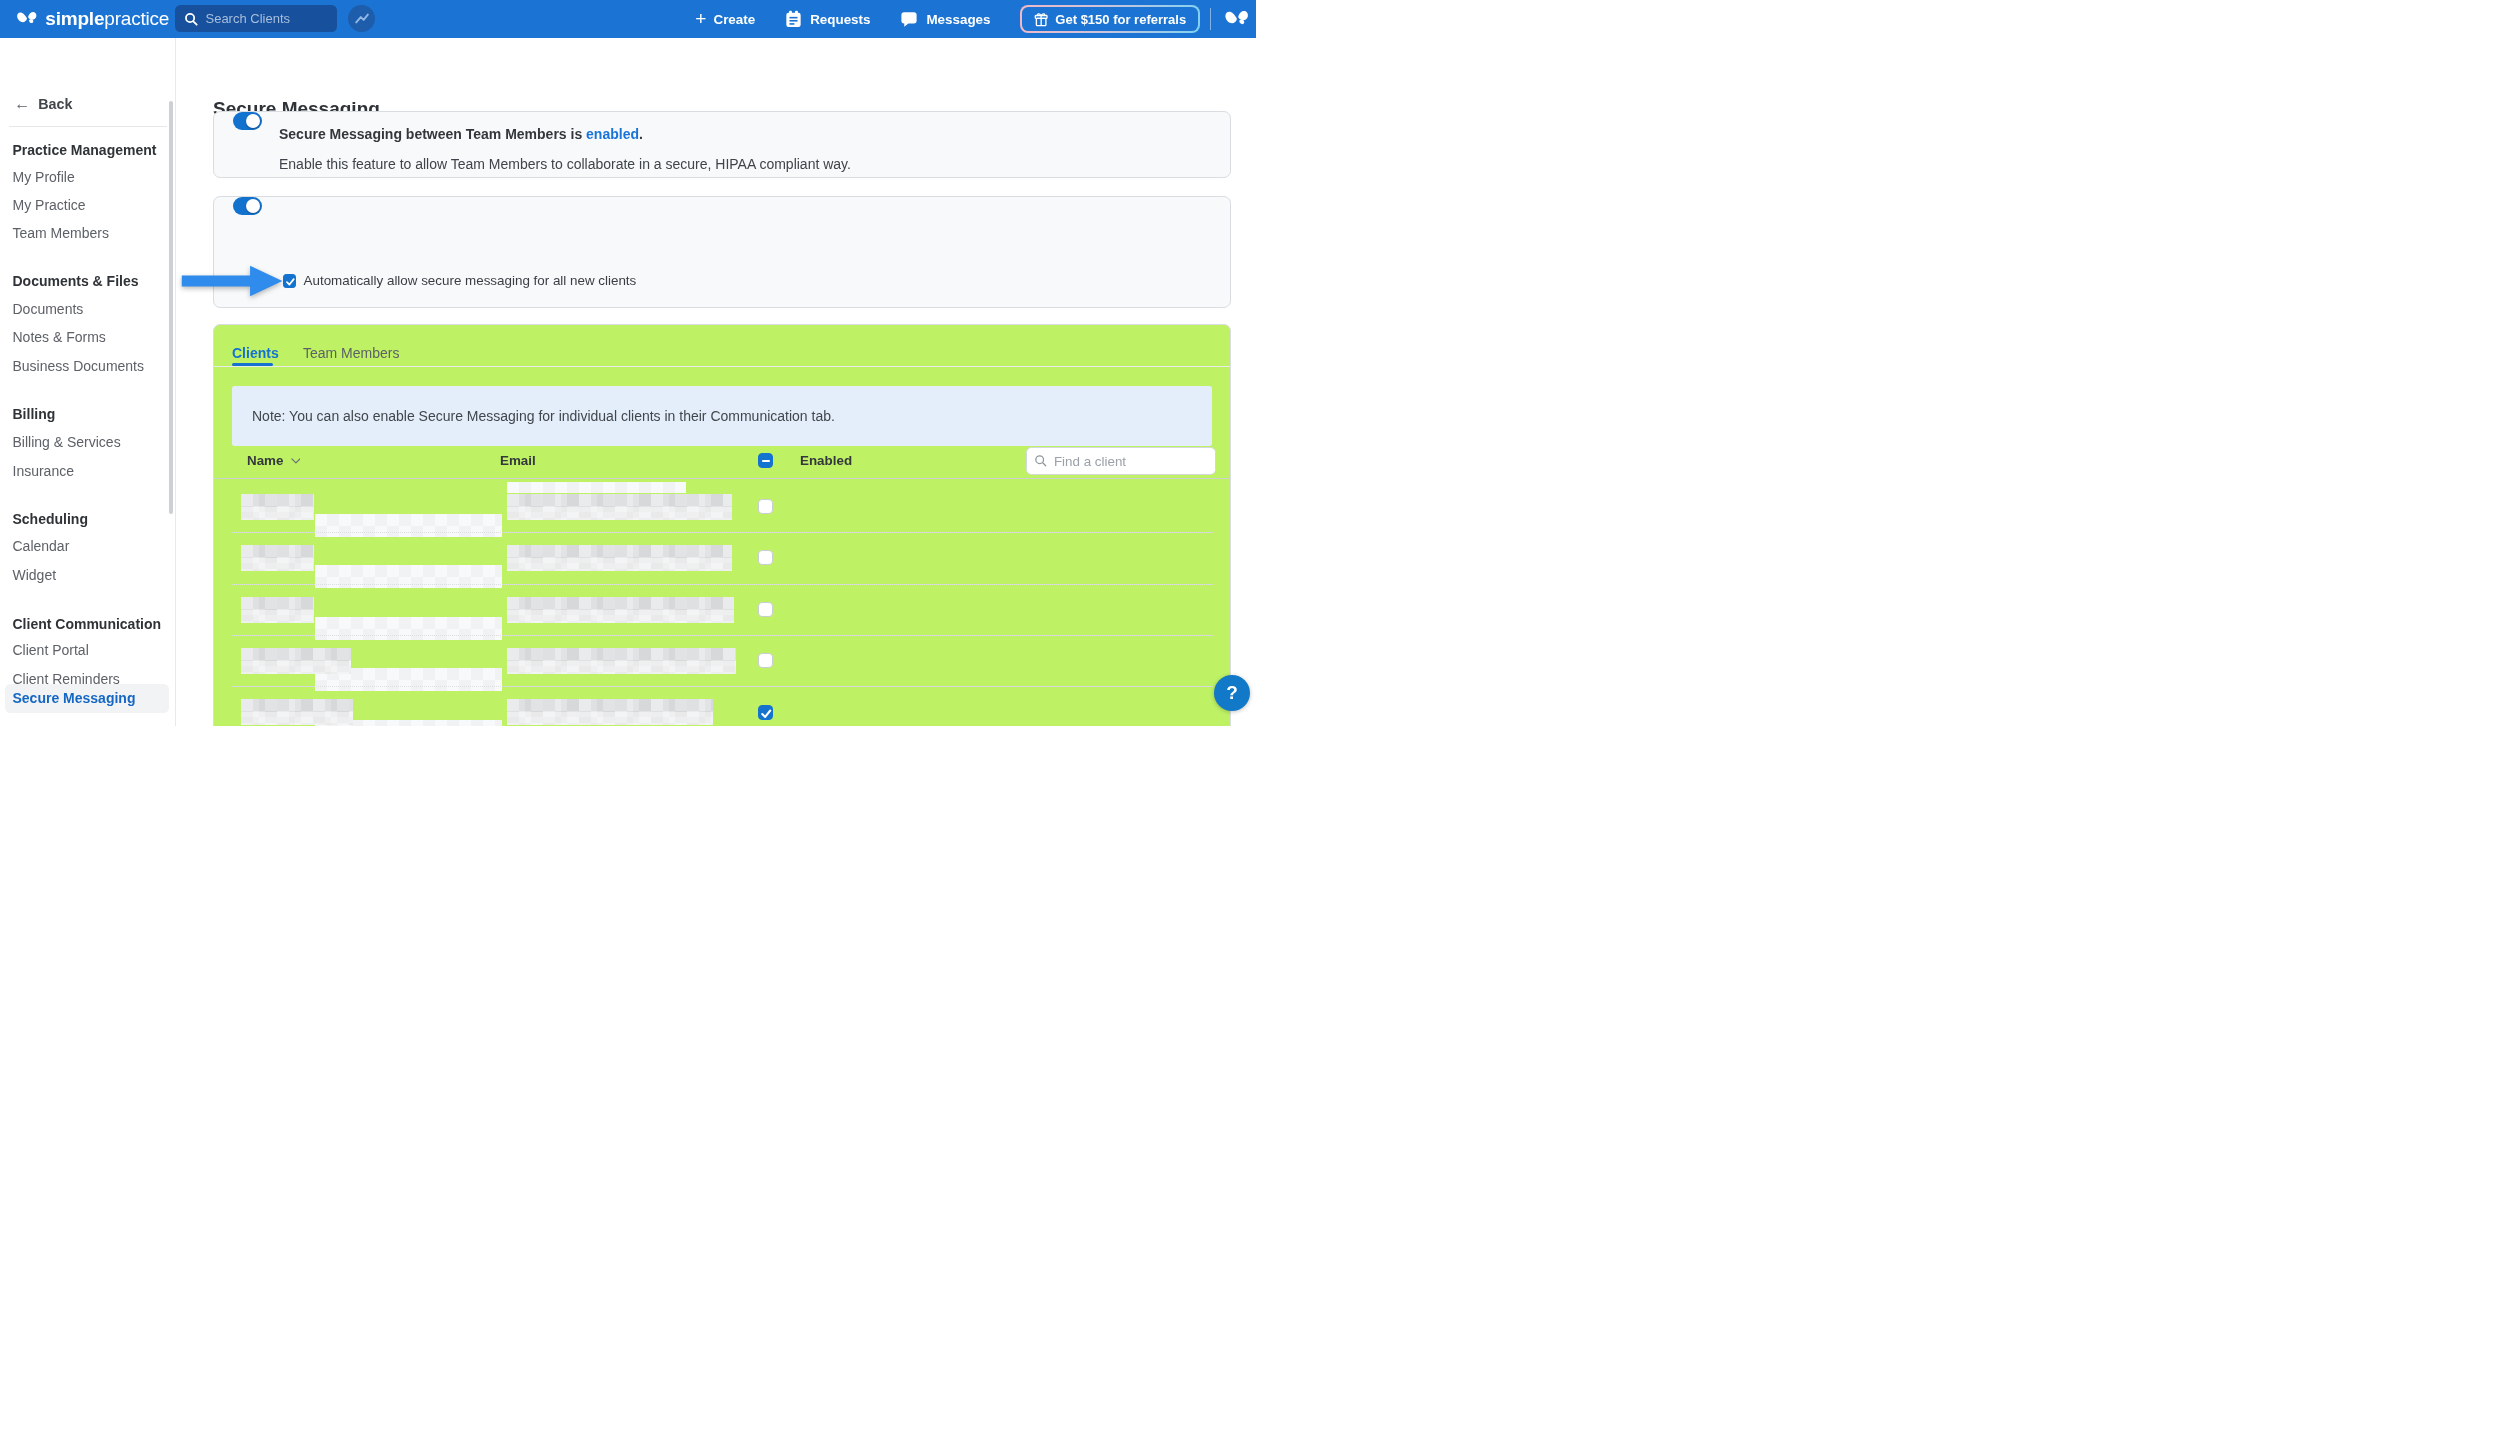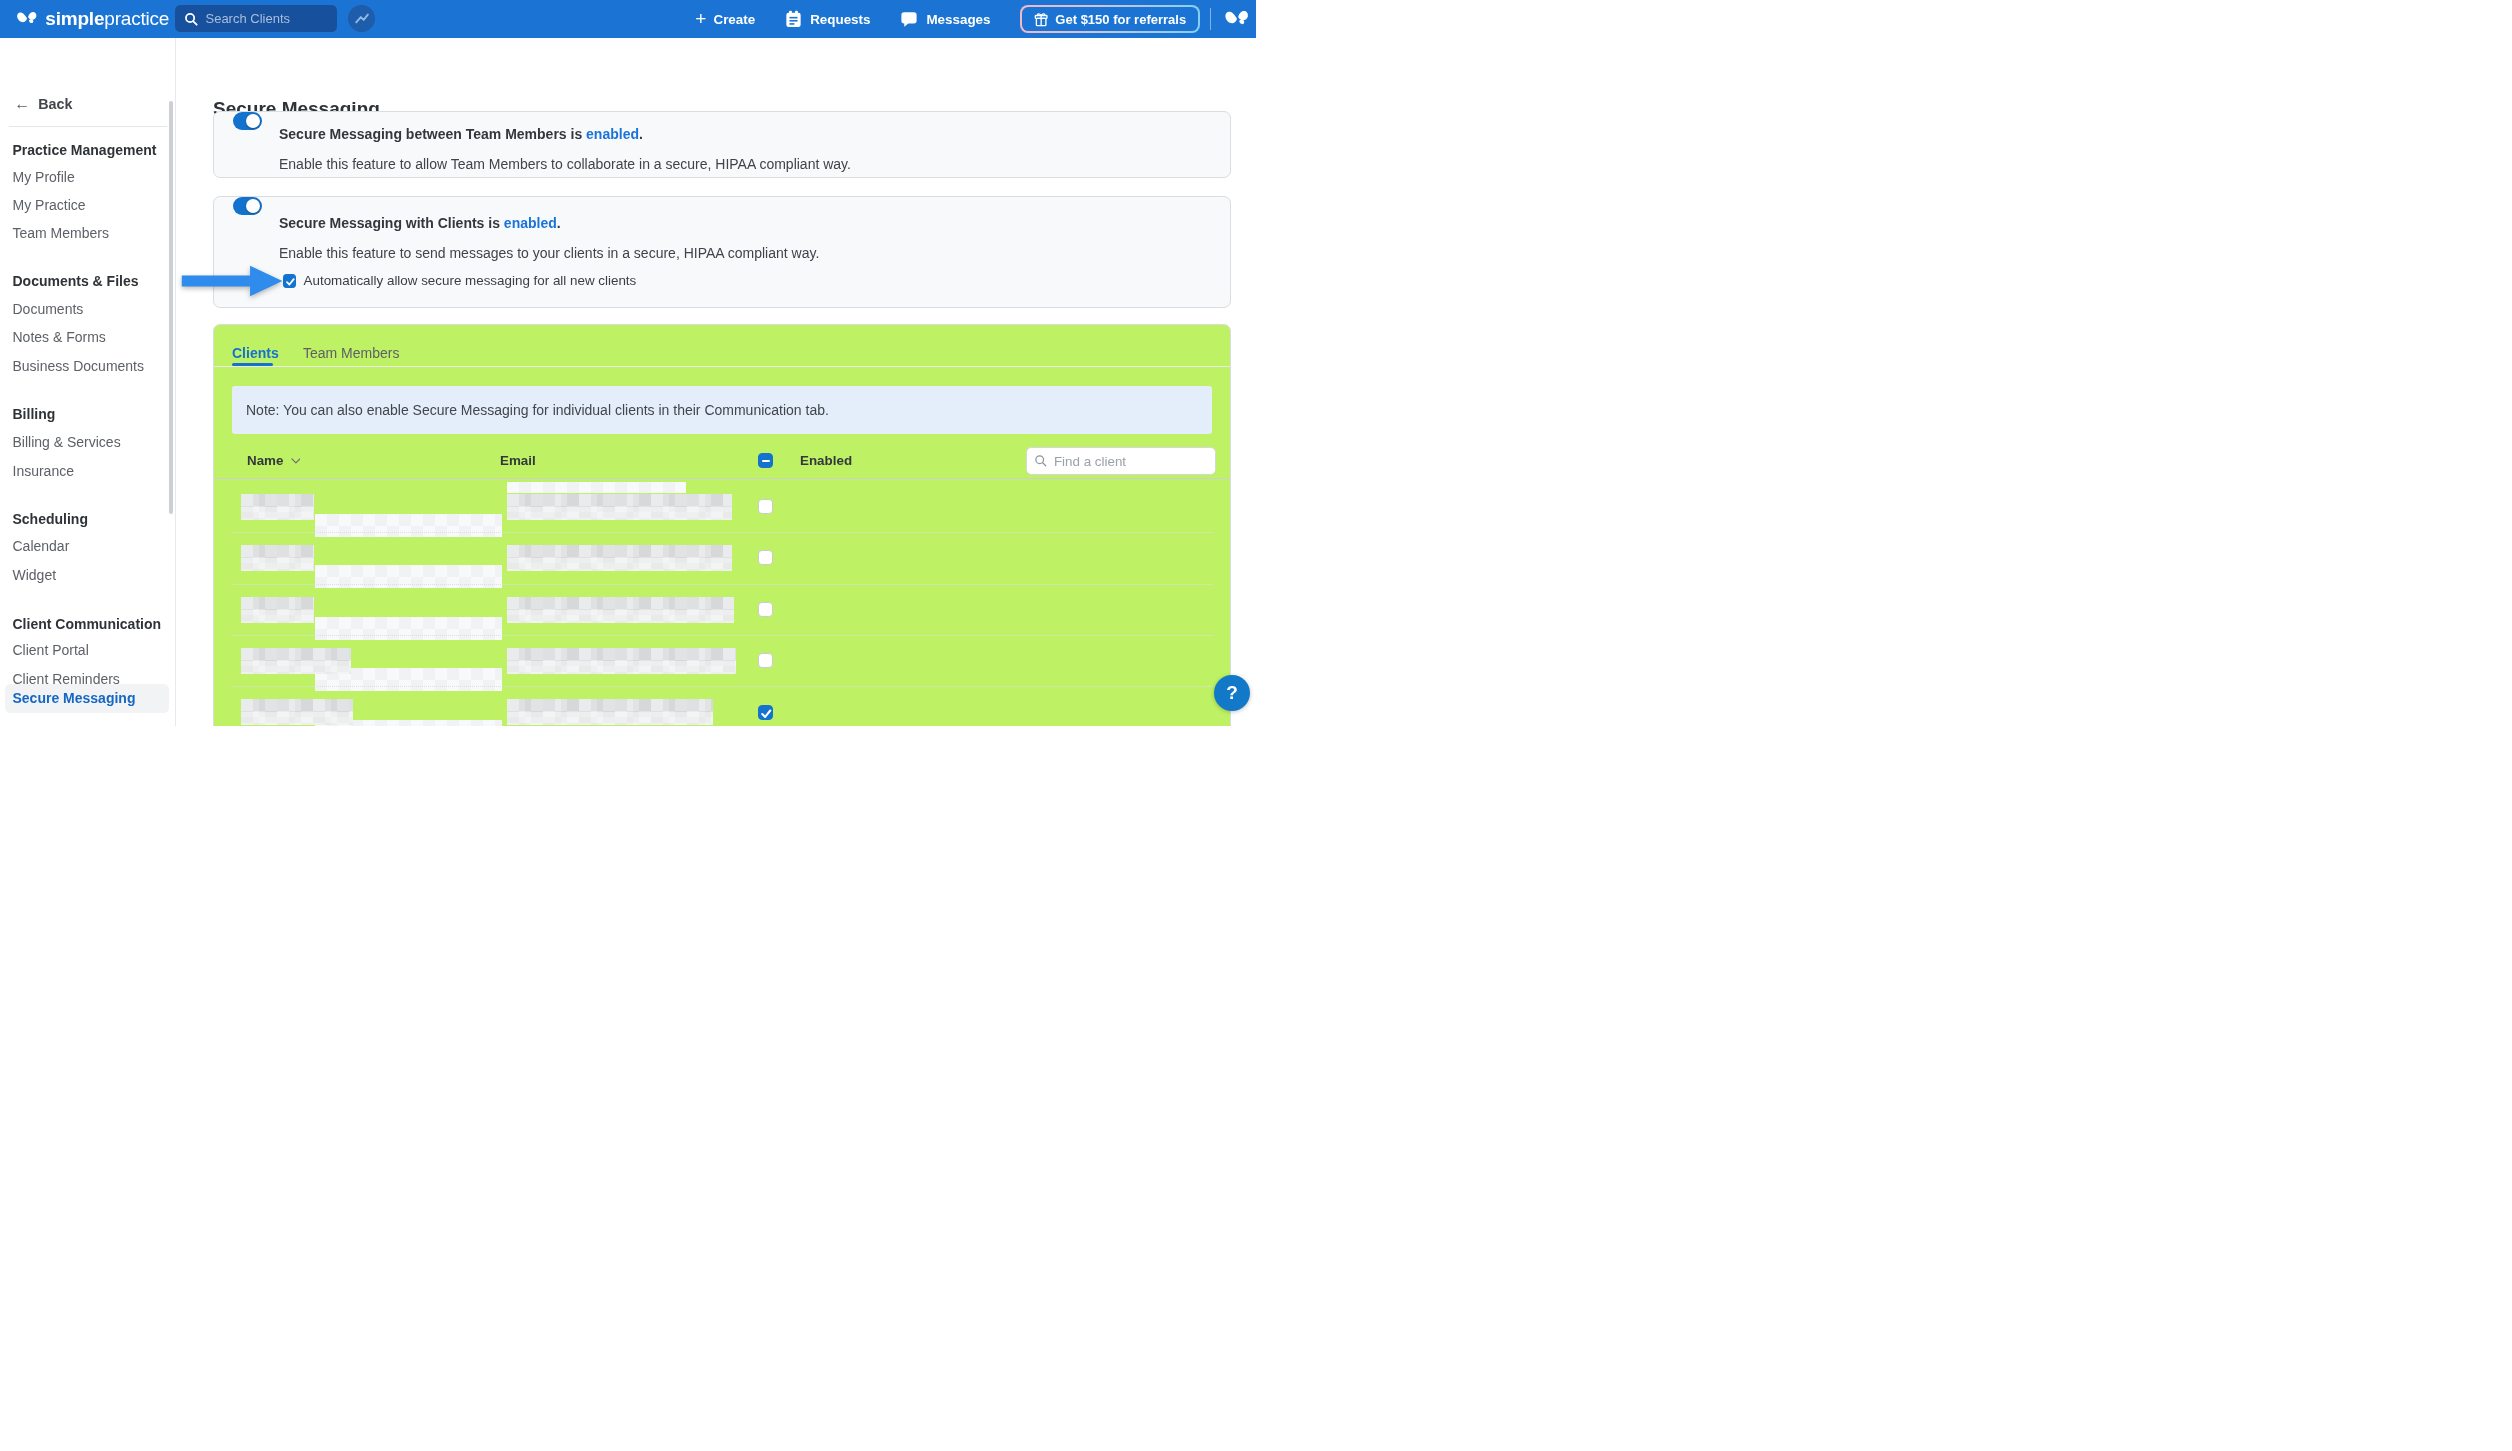--- a/index.html
+++ b/index.html
@@ -62,21 +62,21 @@
 
   .annot-arrow { position:absolute; left:3.6px; top:224px; filter:drop-shadow(0 2.7px 2.7px rgba(0,0,0,0.28)); z-index:5; }
 
   
   .card3 { position:absolute; left:37px; top:286px; width:1018px; height:420px; background:#bef264; border:0.9px solid #d9dce0; border-radius:7.2px 7.2px 0 0; }
   .tab { position:absolute; font-size:14px; line-height:18px; top:19px; cursor:pointer; }
   .tab.active { color:#1571d1; font-weight:700; }
   .tab.inactive { color:#5d6167; font-weight:400; }
   .tab-underline { position:absolute; left:18px; top:38px; width:41px; height:2.7px; background:#1571d1; border-radius:1.8px; }
   .tab-border { position:absolute; left:0; right:0; top:41px; height:0.9px; background:#e8eaed; }
-  .note-banner { position:absolute; left:18px; top:61px; width:calc(100% - 36px); height:48px; background:#e4eefa; border-radius:2.7px; display:flex; align-items:center; padding-left:14px; }
+  .note-banner { position:absolute; left:18px; top:61px; width:calc(100% - 36px); height:60px; background:#e4eefa; border-radius:2.7px; display:flex; align-items:center; padding-left:20px; }
   .note-banner span { font-size:14px; color:#41464c; }
   .th { position:absolute; top:127px; font-size:13.4px; font-weight:700; color:#34383d; line-height:18px;text-align:center; }
   .th-name { left:33px; display:flex; align-items:center; cursor:pointer; }
   .th-name svg { margin-left:7.2px; }
   .th-email { left:286px; }
   .th-enabled { left:586px; }
   .hdr-cb { position:absolute; left:544px; top:128px; width:15px; height:15px; border-radius:4px; border:1.3px solid #c7cbd0; background:#fff; cursor:pointer; }
   .hdr-cb.indeterminate { background:#1473cf; border-color:#1473cf; }
   .hdr-cb.indeterminate::after { content:""; position:absolute; left:3.1px; top:6.3px; width:8px; height:2.2px; background:#fff; border-radius:0.9px; }
   .find-box { position:absolute; left:812px; top:122px; width:190px; height:28px; border:0.9px solid #d4d7da; border-radius:5.4px; background:#fff; display:flex; align-items:center; padding:0 7.2px; }
@@ -216,24 +216,20 @@
       <div class="card-text">
         <p class="line1"><span>Secure Messaging between Team Members is</span> <a>enabled</a><span>.</span></p>
         <p class="line2">Enable this feature to allow Team Members to collaborate in a secure, HIPAA compliant way.</p>
       </div>
     </section>
 
     <section class="card card2">
       <div class="toggle on" id="toggle-clients">
           <span class="knob"></span>
         </div>
-      <div class="card-text">
-        <p class="line1"><span>Secure Messaging with Clients is</span> <a>enabled</a><span>.</span></p>
-        <p class="line2">Enable this feature to send messages to your clients in a secure, HIPAA compliant way.</p>
-      </div>
       <div class="cb-row">
         <span class="cb checked" id="auto-cb">
           <svg width="10.7" height="9.8" viewBox="0 0 14 13" fill="none">
               <polyline points="2.5,6.8 5.8,10 11.5,2.8" stroke="#fff" stroke-width="2.3" stroke-linecap="round" stroke-linejoin="round"></polyline>
             </svg>
         </span>
         <span class="cb-label">Automatically allow secure messaging for all new clients</span>
       </div>
     </section>
 

